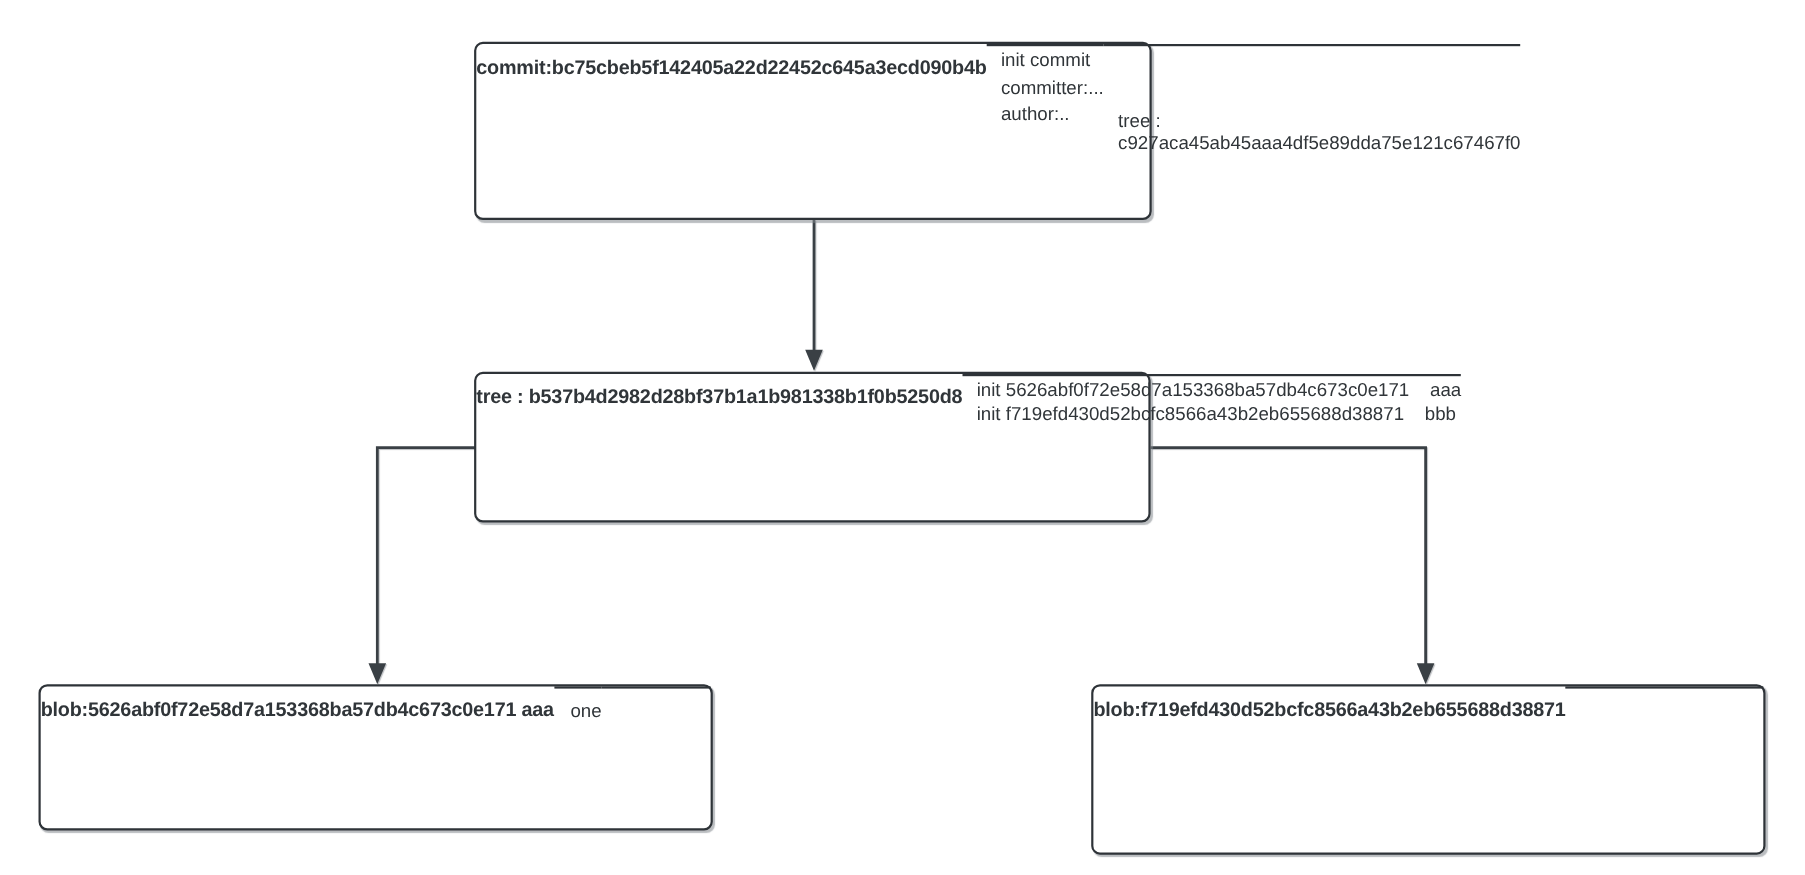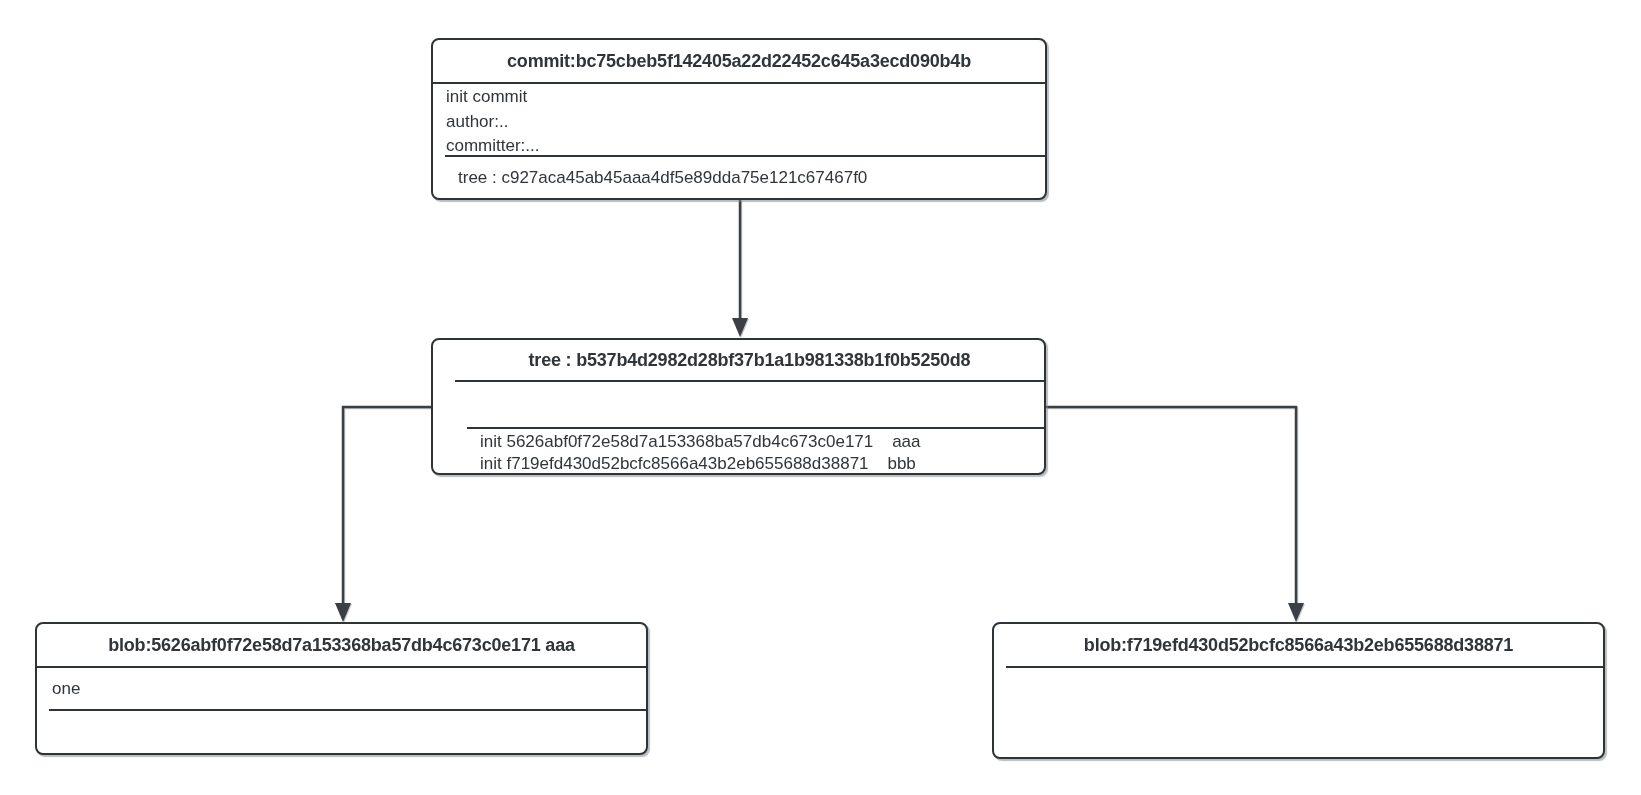--- a/index.html
+++ b/index.html
@@ -26,39 +26,39 @@
     filter: drop-shadow(1.5px 1.5px 0.5px rgba(120,125,130,0.45));
   }
   .node {
     position: absolute;
     background: #ffffff;
     border: 2.5px solid #2e3338;
     border-radius: 8px;
     box-shadow: 2px 2px 1px rgba(130,135,140,0.55);
     box-sizing: border-box;
     display: flex;
-    flex-direction: column;
+    flex-direction: row;
   }
   .node-header {
     font-weight: bold;
     font-size: 18px;
     display: flex;
     align-items: center;
     justify-content: center;
     flex: 0 0 auto;
     letter-spacing: -0.2px;
     white-space: nowrap;
   }
   .node-section {
     border-top: 2.5px solid #2e3338;
     box-sizing: border-box;
     flex: 0 0 auto;
     font-size: 17px;
   }
-  .node-section.grow { flex: 1 1 auto; margin-left: 12px; }
+  .node-section.grow { flex: 1 1 auto; }
   .pad-row {
     padding-left: 13px;
     display: flex;
     align-items: center;
   }
   .commit-body {
     padding: 1px 0 0 13px;
     line-height: 24.5px;
   }
   .tree-entries {
@@ -66,27 +66,27 @@
     line-height: 22px;
   }
   .pre { white-space: pre; }
 
   
   #commit-node { left: 431px; top: 38px; width: 616px; height: 162px; }
   #commit-node .node-header { height: 42px; }
   #commit-node .commit-body { height: 73px; }
 
   
-  #tree-node { left: 431px; top: 338px; width: 615px; height: 137px; padding-left: 22px; }
+  #tree-node { left: 431px; top: 338px; width: 615px; height: 137px; }
   #tree-node .node-header { height: 40px; }
   #tree-node .tree-middle { height: 47px; }
 
   
   #blob-node-aaa { left: 35px;  top: 622px; width: 613px; height: 133px; text-align: right; }
-  #blob-node-bbb { left: 992px; top: 622px; width: 613px; height: 137px; }
+  #blob-node-bbb { left: 992px; top: 622px; width: 613px; height: 155px; }
   .blob-node .node-header { height: 42px; }
   .blob-node .blob-body { height: 43px; padding-left: 15px; }
 </style>
 </head>
 <body>
 
 <div class="canvas">
 
   <svg class="connectors" viewBox="0 0 1641 795" xmlns="http://www.w3.org/2000/svg">
 
@@ -103,22 +103,22 @@
     <g>
       <polyline points="1046,407 1296,407 1296,604" fill="none" stroke="#3a4045" stroke-width="2.5"></polyline>
       <polygon points="1296,622 1288,603 1304,603" fill="#3a4045"></polygon>
     </g>
   </svg>
 
   <div class="node" id="commit-node">
     <div class="node-header">commit:bc75cbeb5f142405a22d22452c645a3ecd090b4b</div>
     <div class="node-section commit-body">
       <div>init commit</div>
+      <div>committer:...</div>
       <div>author:..</div>
-      <div>committer:...</div>
     </div>
     <div class="node-section grow pad-row">tree : c927aca45ab45aaa4df5e89dda75e121c67467f0</div>
   </div>
 
   <div class="node" id="tree-node">
     <div class="node-header">tree : b537b4d2982d28bf37b1a1b981338b1f0b5250d8</div>
     <div class="node-section tree-middle"></div>
     <div class="node-section grow tree-entries">
       <div class="pre">init 5626abf0f72e58d7a153368ba57db4c673c0e171    aaa</div>
       <div class="pre">init f719efd430d52bcfc8566a43b2eb655688d38871    bbb</div>

